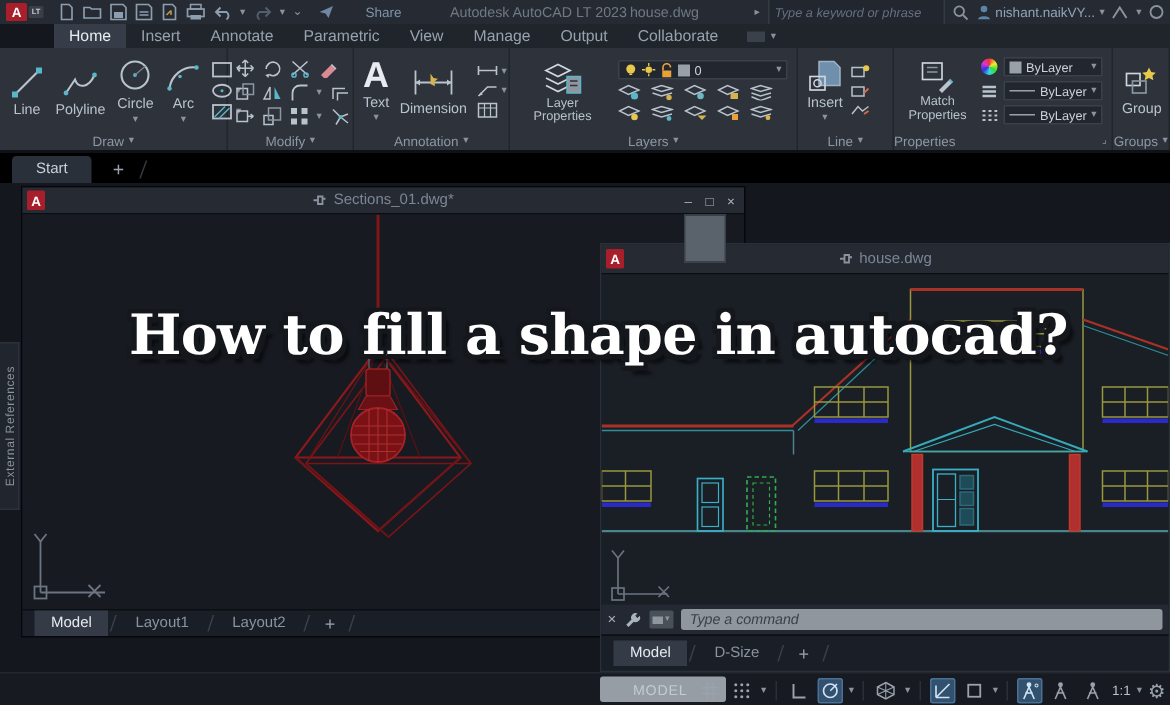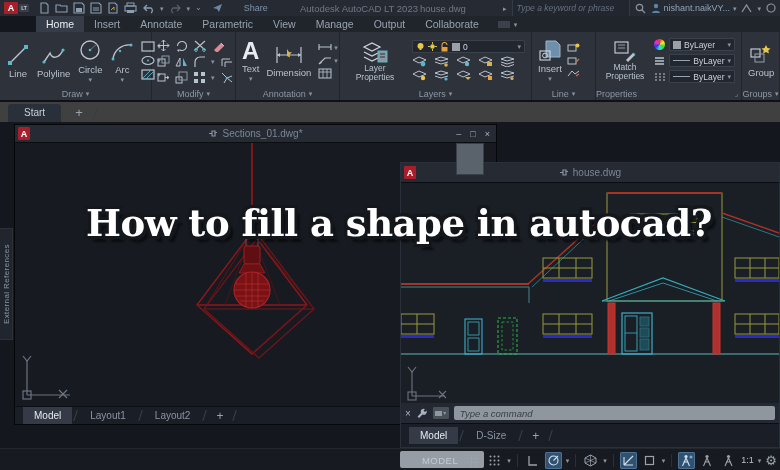--- a/index.html
+++ b/index.html
@@ -47,21 +47,21 @@
   .smallrow { display:flex; align-items:center; gap:2px; }
   .two-line { font-size:8.5px; line-height:1.1; text-align:center; color:#b9c3cd; }
   .ddrow { height:13px; background:#22262e; border:1px solid #3a414b; display:flex; align-items:center;
     gap:3px; padding:0 3px; color:#ccd3da; font-size:8.5px; border-radius:1px; }
   .line-preview { flex:1; height:1px; background:#9aa3ad; }
   .colorwheel { width:11px; height:11px; border-radius:50%;
     background:conic-gradient(#e33,#ee3,#3d3,#3dd,#33d,#d3d,#e33); }
   .swatch { width:8px; height:8px; background:#9aa0a8; }
 
   
-  #filetabs { position:absolute; left:0; top:102px; width:780px; height:20px; background:#404040;
+  #filetabs { position:absolute; left:0; top:102px; width:780px; height:20px; background:#000000;
     display:flex; align-items:flex-end; }
   .ftab { background:#2a303a; color:#c9cfd8; font-size:10px; padding:3px 16px 4px 16px; margin-left:8px;
     border-radius:3px 3px 0 0; }
   .fplus { color:#9aa3ae; font-size:13px; margin-left:14px; padding-bottom:2px; }
   .fsep { width:1px; height:12px; background:#353c46; transform:skewX(-20deg); margin:0 0 3px 12px; }
 
   
   .dwgwin { position:absolute; background:#171b21; border:1px solid #05070a; }
   .wtitle { height:18px; background:#262b33; display:flex; align-items:center; position:relative;
     color:#7d8695; font-size:10px; border-bottom:1px solid #0a0d12; }

